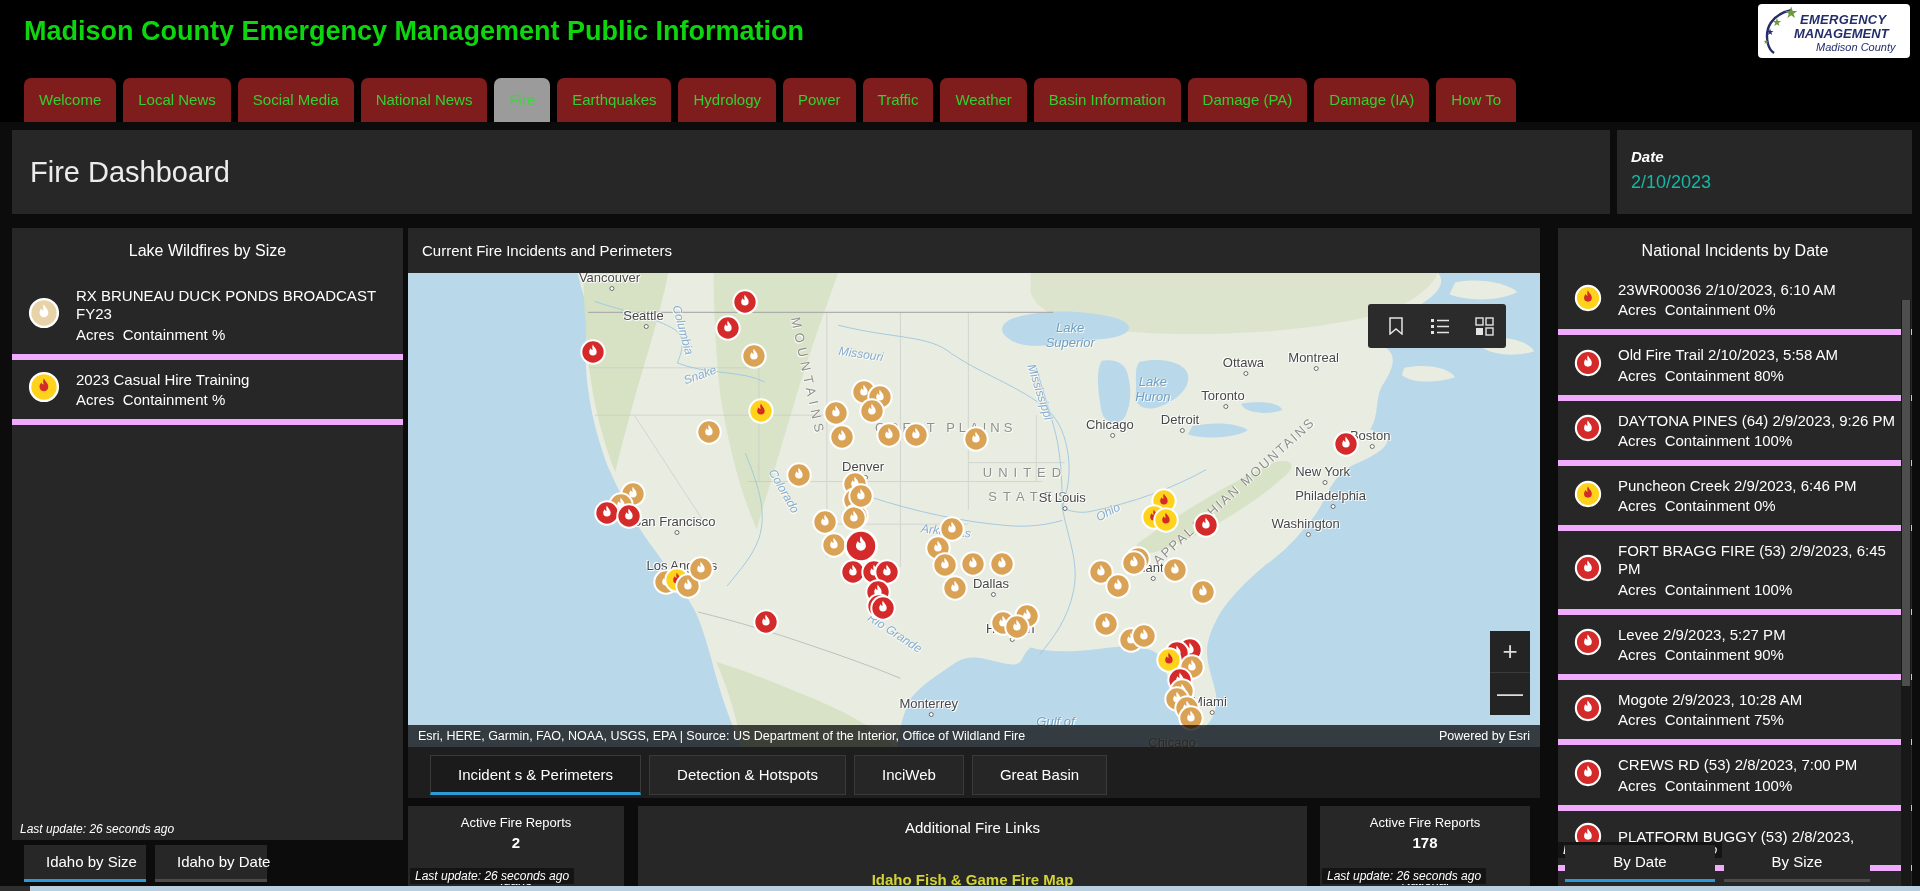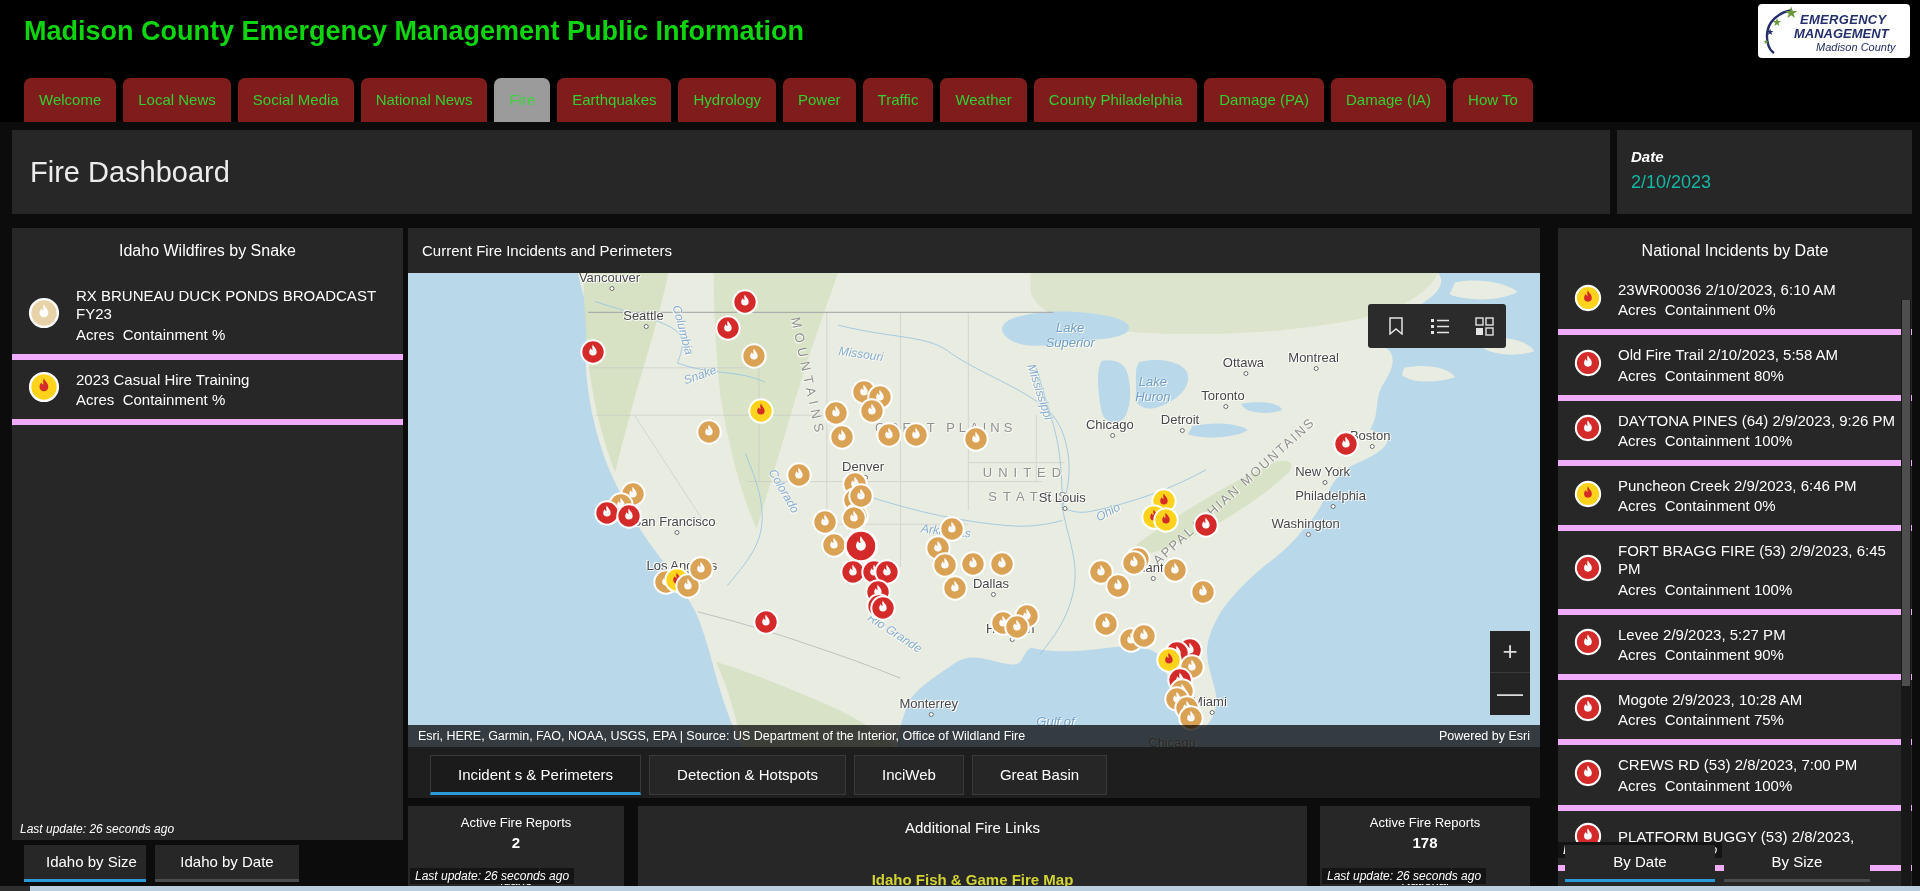--- a/index.html
+++ b/index.html
@@ -103,38 +103,38 @@
       <div class="mtab">Welcome</div>
       <div class="mtab">Local News</div>
       <div class="mtab">Social Media</div>
       <div class="mtab">National News</div>
       <div class="mtab active">Fire</div>
       <div class="mtab">Earthquakes</div>
       <div class="mtab">Hydrology</div>
       <div class="mtab">Power</div>
       <div class="mtab">Traffic</div>
       <div class="mtab">Weather</div>
-      <div class="mtab">County Philadelphia</div>
+      <div class="mtab">Basin Information</div>
       <div class="mtab">Damage (PA)</div>
       <div class="mtab">Damage (IA)</div>
       <div class="mtab">How To</div>
     </div>
 
   <div class="content-bg"></div>
 
   <div class="panel" style="left:12px;top:130px;width:1598px;height:84px;">
     <div class="fd-title">Fire Dashboard</div>
   </div>
   <div class="panel" style="left:1617px;top:130px;width:295px;height:84px;">
     <div class="date-label">Date</div>
     <div class="date-value">2/10/2023</div>
   </div>
 
   <div class="panel" style="left:12px;top:228px;width:391px;height:612px;overflow:hidden;">
-    <div class="plist-title">Idaho Wildfires by Snake</div>
+    <div class="plist-title">Lake Wildfires by Size</div>
     <div class="plist" id="left-list">
         <div class="plist-item">
           <span class="fic"><svg width="32" height="32" viewBox="0 0 24 24">
               <circle cx="12" cy="12" r="10.4" fill="#e8d2a8" stroke="#ffffff" stroke-width="1.8"></circle>
               <g transform="translate(3.3,3.6) scale(0.72)">
                 <path d="M12 2.5c.8 3.2 4.6 4.9 4.6 9a4.6 4.6 0 0 1-9.2 0c0-1.9.9-3.2 1.9-4.5.4 1.3 1.2 1.9 2.5 2-1-2.3-.8-4.6.2-6.5z" fill="#ffffff"></path>
               </g>
             </svg></span>
           <div class="txt">
             <div class="nm">RX BRUNEAU DUCK PONDS BROADCAST FY23</div>
@@ -151,21 +151,21 @@
           <div class="txt">
             <div class="nm">2023 Casual Hire Training</div>
             <div class="dt">Acres  Containment %</div>
           </div>
         </div>
       </div>
     <div class="lastupd" style="position:absolute;left:8px;bottom:4px;">Last update: 26 seconds ago</div>
   </div>
   <div class="stabs" style="left:24px;top:845px;" id="left-tabs">
       <div class="stab active" style="width: 122px;">Idaho by Size</div>
-      <div class="stab" style="width: 144px;">Idaho by Date</div>
+      <div class="stab" style="width: 112px;">Idaho by Date</div>
     </div>
 
   <div class="panel" style="left:408px;top:228px;width:1132px;height:570px;">
     <div class="map-hdr">Current Fire Incidents and Perimeters</div>
     <div class="map-area">
       <svg class="base" viewBox="0 0 100 100" preserveAspectRatio="none">
         <rect width="100" height="100" fill="#b9d8ea"></rect>
         <path fill="#e9ece1" d="M0,0 L91,0 C92,3 90,6 88.5,8 C86,11 84.5,13 86.5,16 C87.5,18 86.8,21 86,24 C85.4,27 85.8,30 85,33 L86.5,34.5 C86.8,36.5 85.5,38.5 83.5,40.5 C82.3,42 81.8,44 81.3,46 C80.8,48.5 80.3,51 79.3,53.5 C78.3,56.5 77.3,59 75.8,61.5 C74.3,64.5 72.8,68 71.8,71.5 C71.2,74 70.7,76.5 70.6,79 C70.5,82 71,85 71.3,88 C71.6,91 71.3,94 70.3,96 C69.3,95 68.3,92.5 67.8,89.5 C67.3,86.5 66.8,83 66.3,80.5 C65.3,78.5 63.3,78.5 61,79.3 C58.5,80 56.5,80 55,79 C54,81 54.5,83 53,82.5 C51.5,82 50,80 48.5,82 C47,84.5 45.5,86.5 44.5,89.5 C43.8,92.5 43.4,96 43.2,100 L29.5,100 C28.5,95 27.8,90 27.2,85 C26.7,80.5 26.2,76 25.5,72 C24.8,68.5 23.8,65.5 23,62.5 C22,59 20.8,55.5 20,52 C19.2,48.5 18.3,44.5 17.6,40.5 C16.9,36 16.3,31 16,26 C15.7,21.5 15.6,17 15.8,13 C15.9,9.5 15.7,6 15.3,3 L15,0 Z M0,0 L15,0 L15,0 Z"></path>
         <path fill="#e9ece1" d="M92.5,2 C94.5,1 97,2 98,4 C96.5,6 93.5,6 92,4.5 Z"></path>
         <path fill="#e9ece1" d="M90,9 C92,8 94,9 94.5,11 C93,12.5 90.5,12 89.8,10.5 Z"></path>

